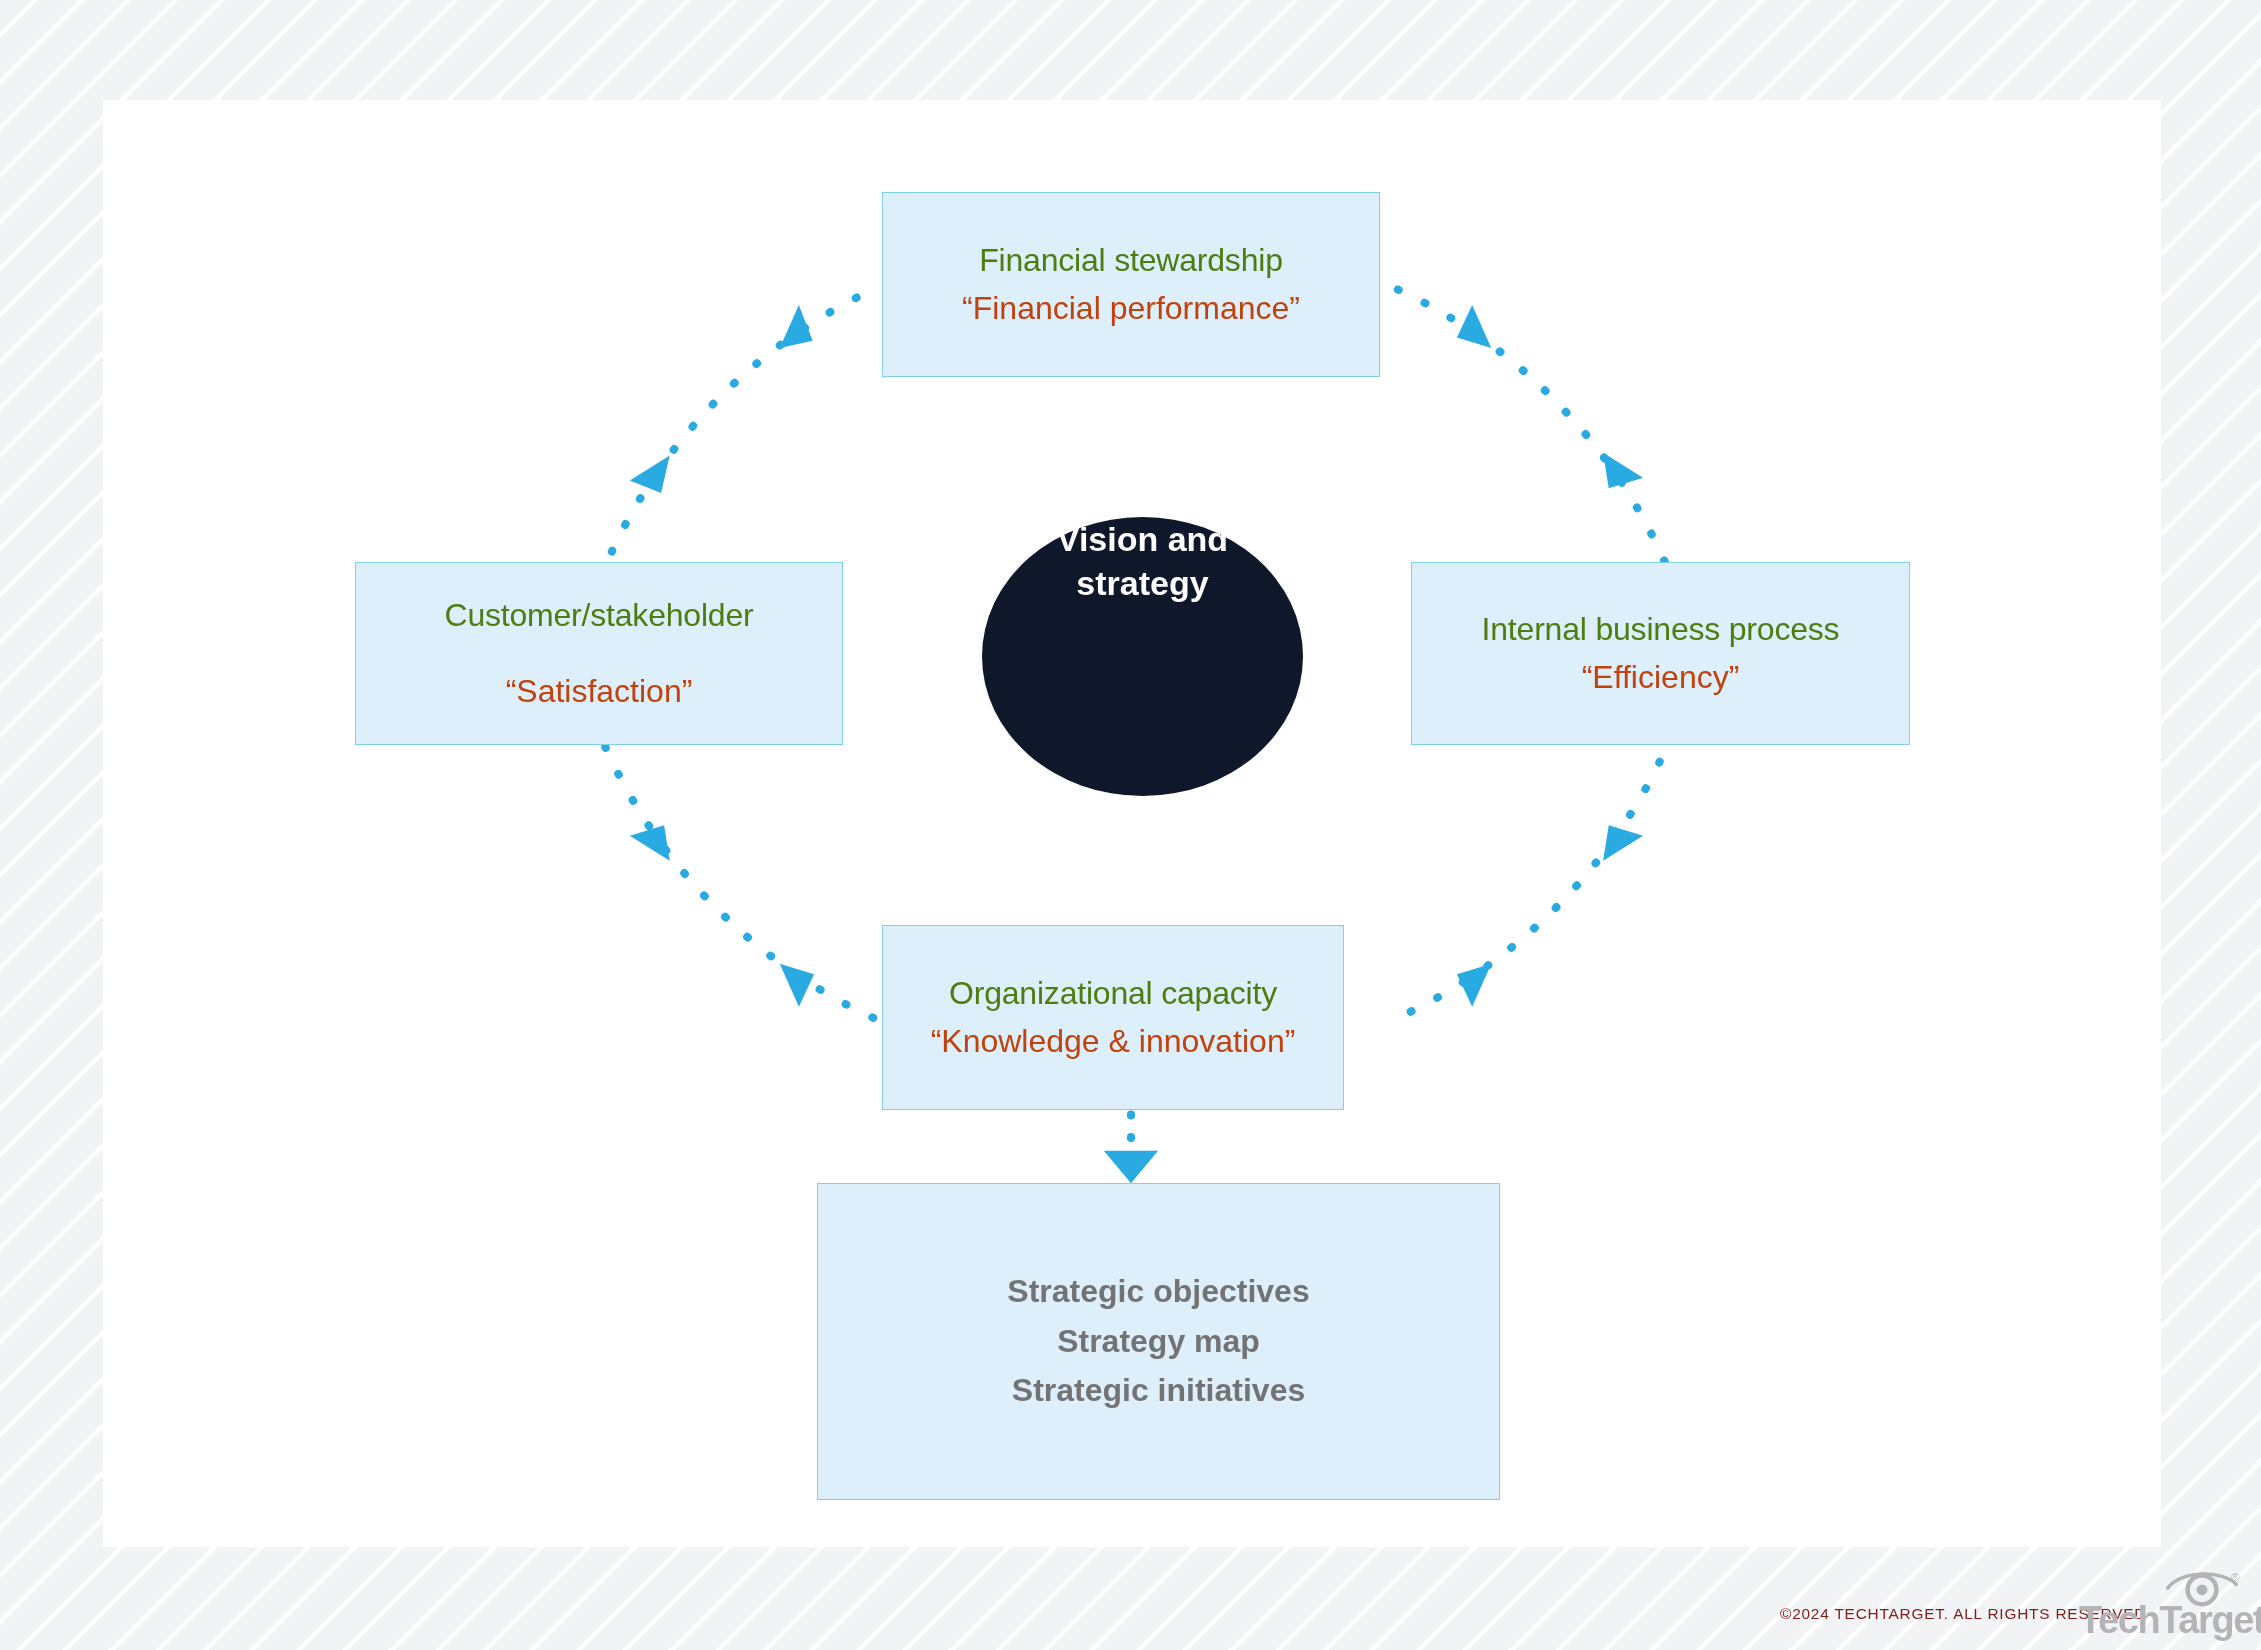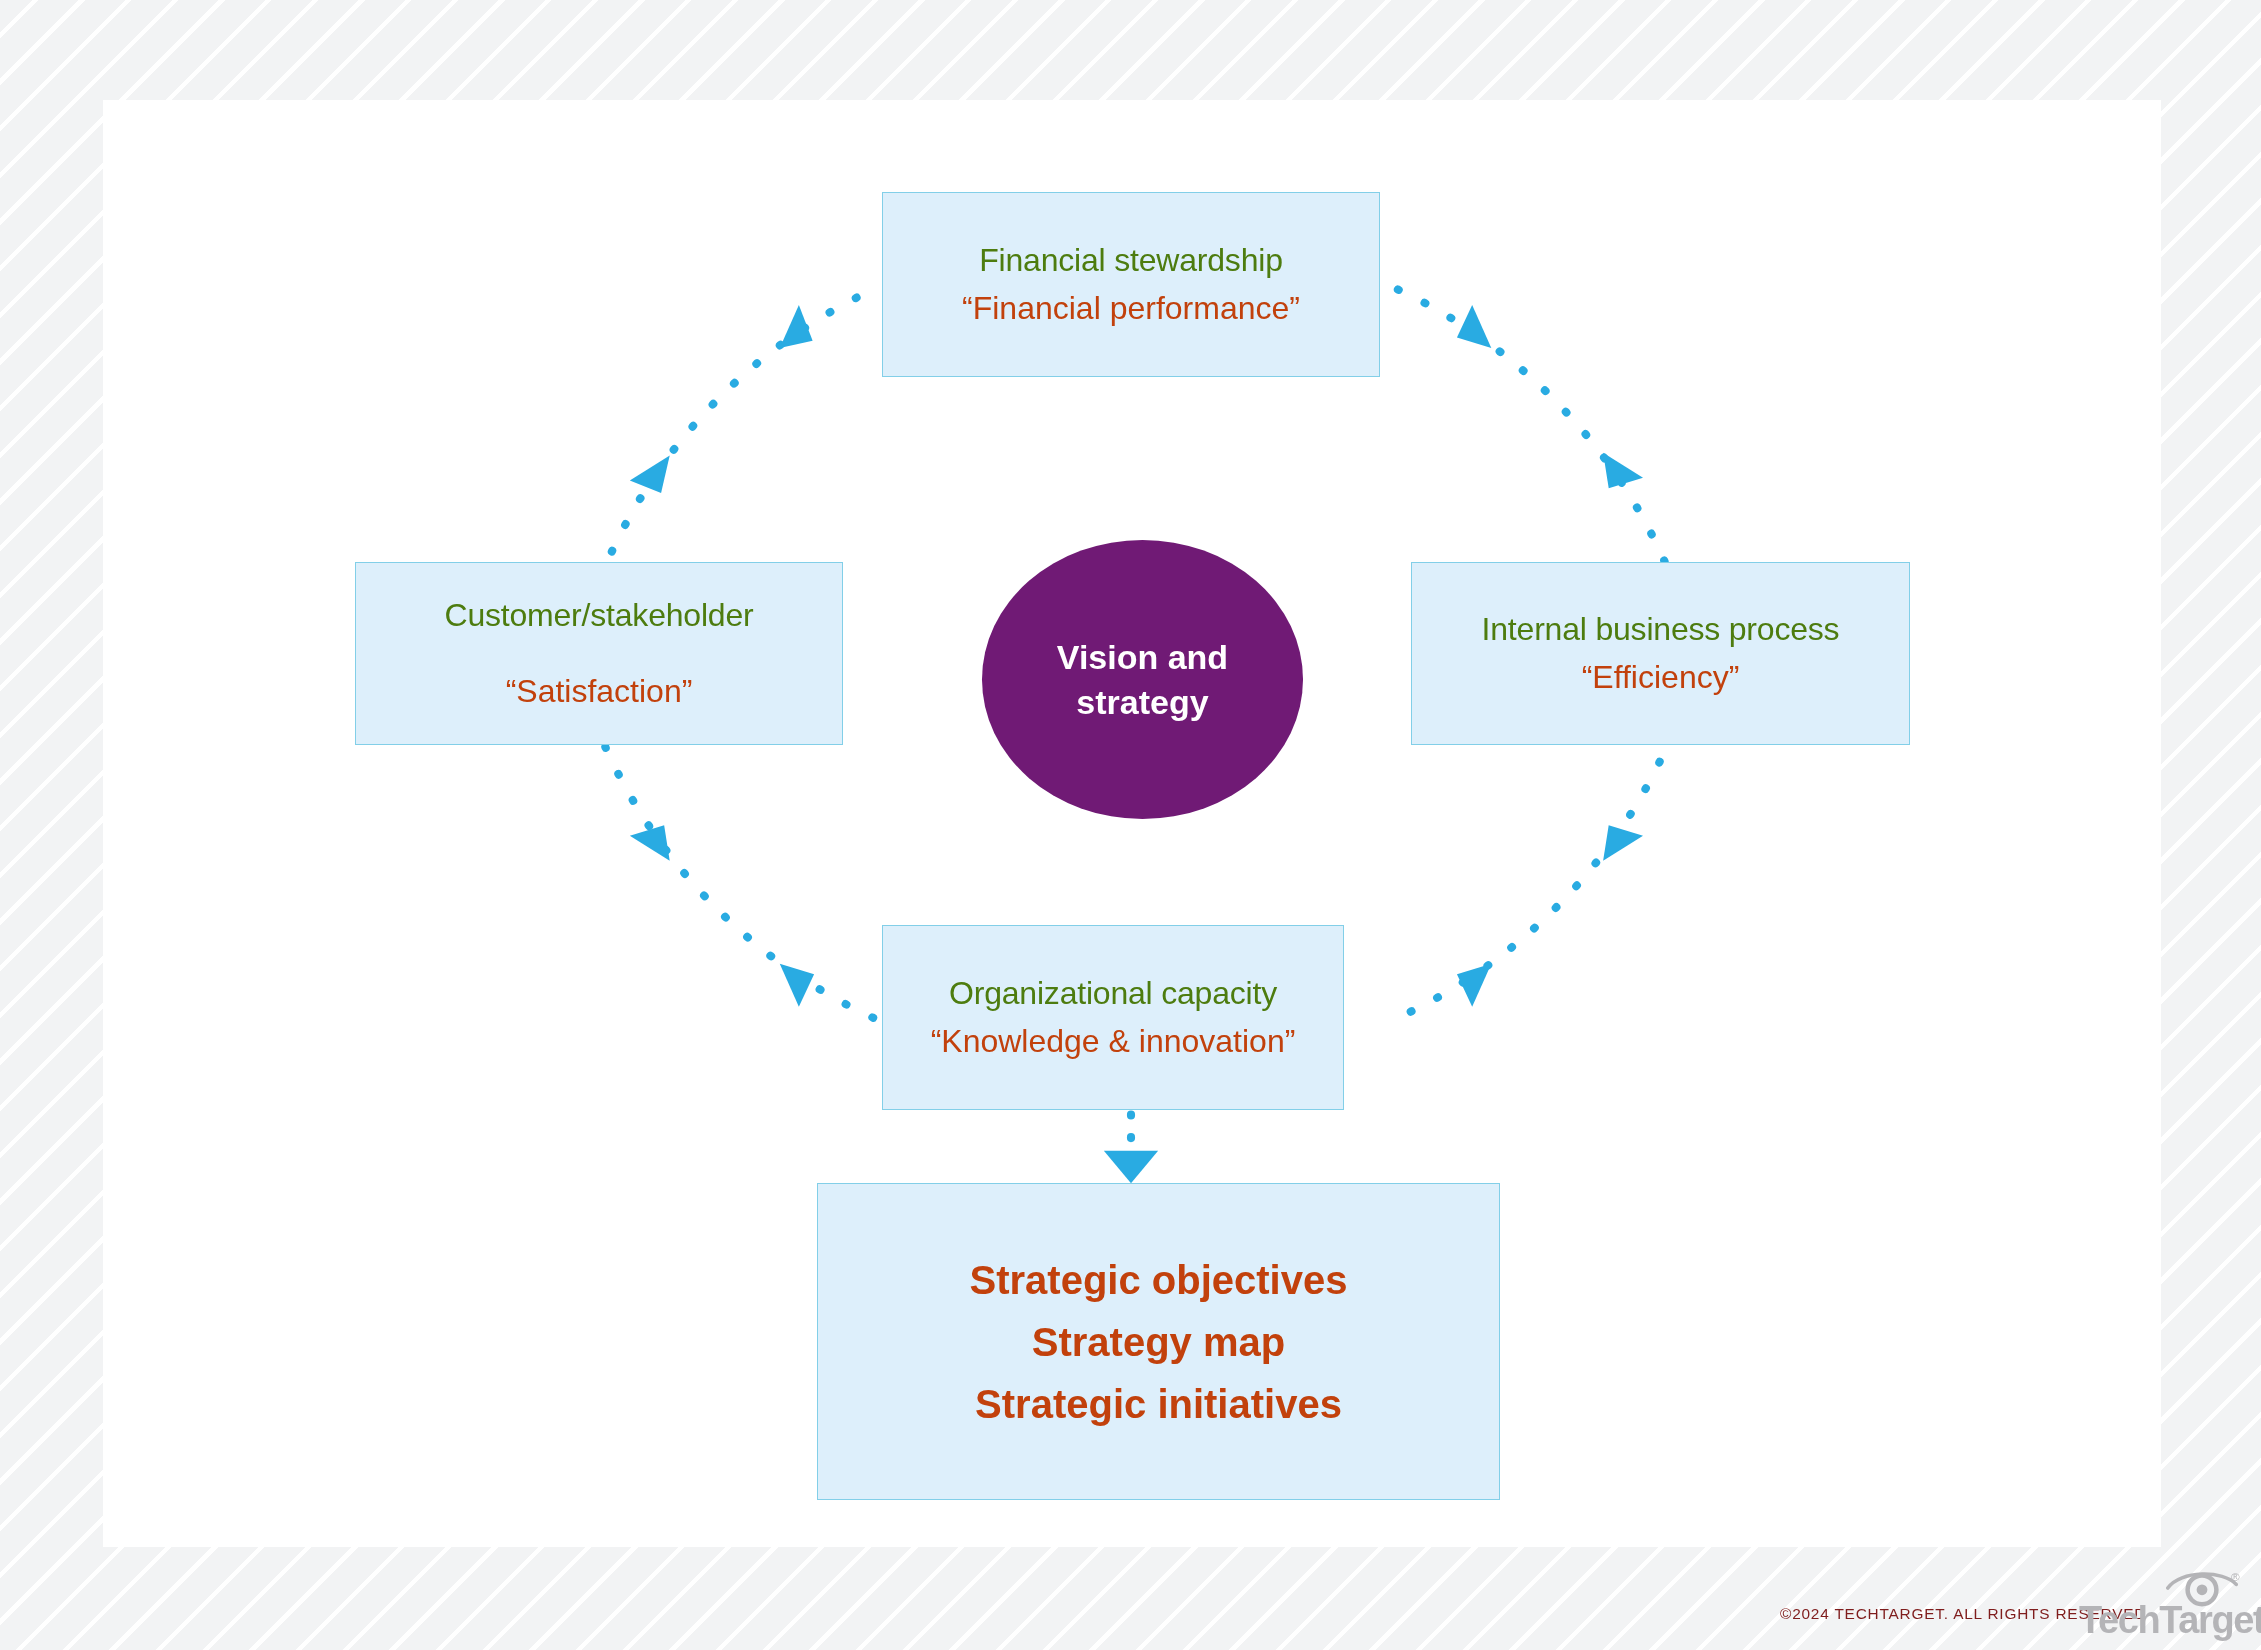--- a/index.html
+++ b/index.html
@@ -97,37 +97,36 @@
     background: #ddeffb;
     border: 1.8px solid #82cfe8;
     display: flex;
     flex-direction: column;
     align-items: center;
     justify-content: center;
     z-index: 6;
   }
   #box-strategic .strat-line {
     font-weight: bold;
-    font-size: 40px;
-    color: #c2410c;
+    font-size: 32px;
+    color: #737373;
     line-height: 1.55;
     white-space: nowrap;
   }
 
   
   #center-ellipse {
     position: absolute;
     left: 982px;
-    top: 540px;
+    top: 517px;
     width: 321px;
     height: 279px;
     border-radius: 50%;
-    background: #701a75;
+    background: #0f172a;
     display: flex;
-    align-items: center;
     justify-content: center;
     z-index: 7;
   }
   #center-ellipse .ellipse-label {
     color: #ffffff;
     font-weight: bold;
     font-size: 34px;
     line-height: 1.3;
     text-align: center;
   }

